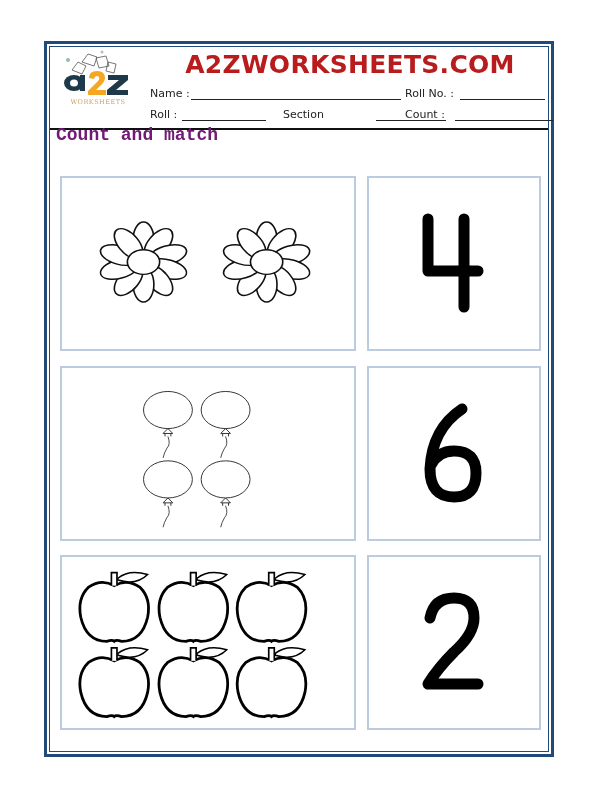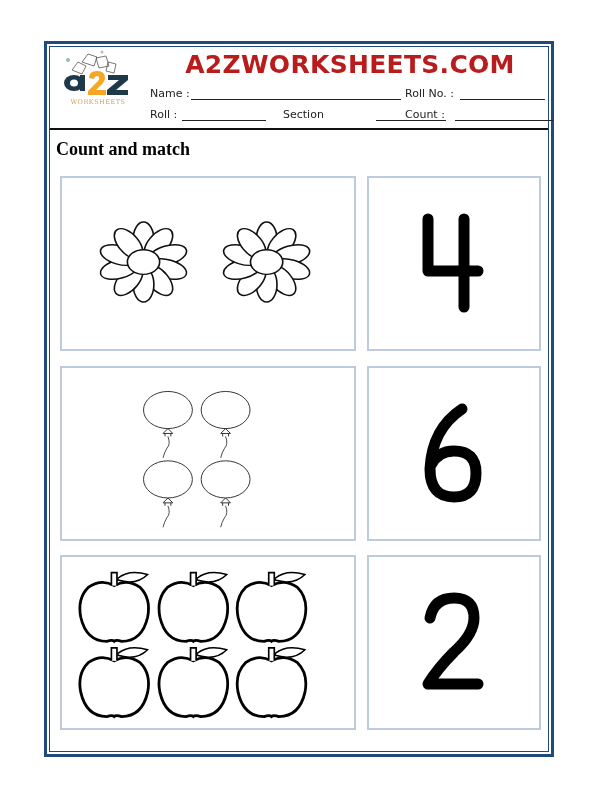--- a/index.html
+++ b/index.html
@@ -31,22 +31,22 @@
     .field .lbl { display: inline-block; }
     .field .line {
       display: inline-block; border-bottom: 1px solid #222; height: 11px; margin-left: 3px;
     }
 
     .header-rule {
       position: absolute; left: 50px; top: 128px; width: 498px; height: 2px; background: #111;
     }
 
     .instruction {
-      position: absolute; left: 56px; top: 139px;
-      font-family: Liberation Serif, serif; font-weight: bold; font-size: 18px; color: #000000;
+      position: absolute; left: 56px; top: 125px;
+      font-family: Liberation Mono, monospace; font-weight: bold; font-size: 18px; color: #701a75;
     }
 
     .box {
       position: absolute; border: 2px solid #bccbe0; background: #fff;
     }
     .pic-box { left: 60px; width: 296px; height: 175px; }
     .num-box { left: 367px; width: 174px; height: 175px; }
     .row1 { top: 176px; }
     .row2 { top: 366px; }
     .row3 { top: 555px; }

